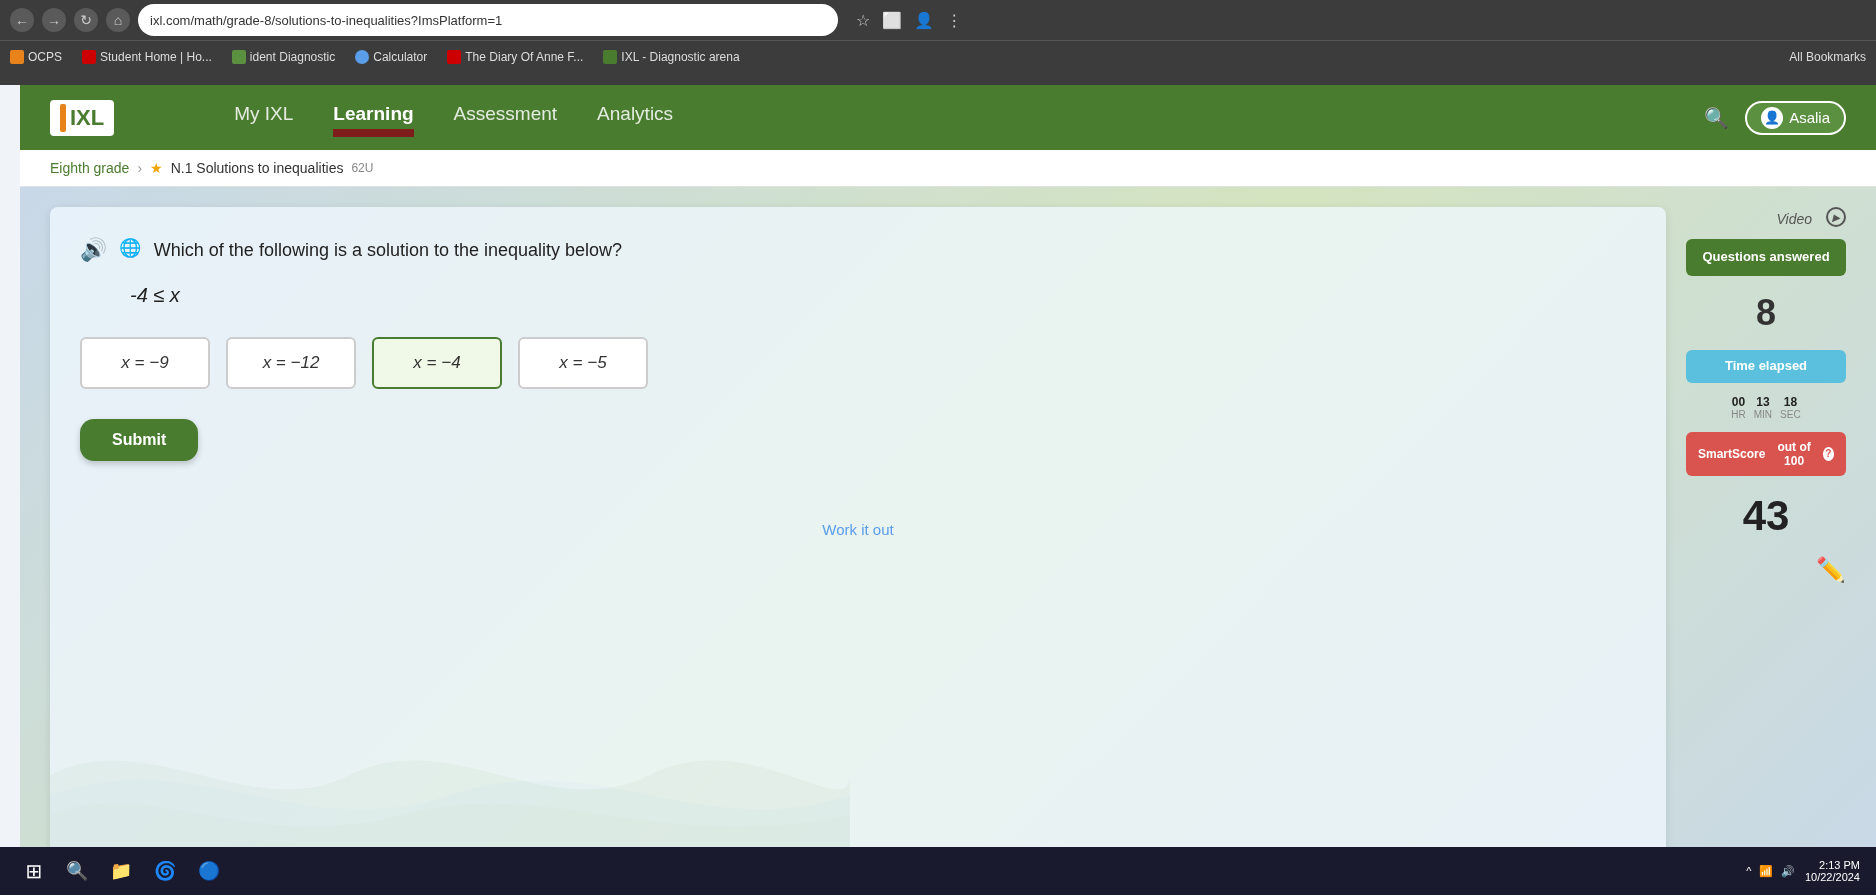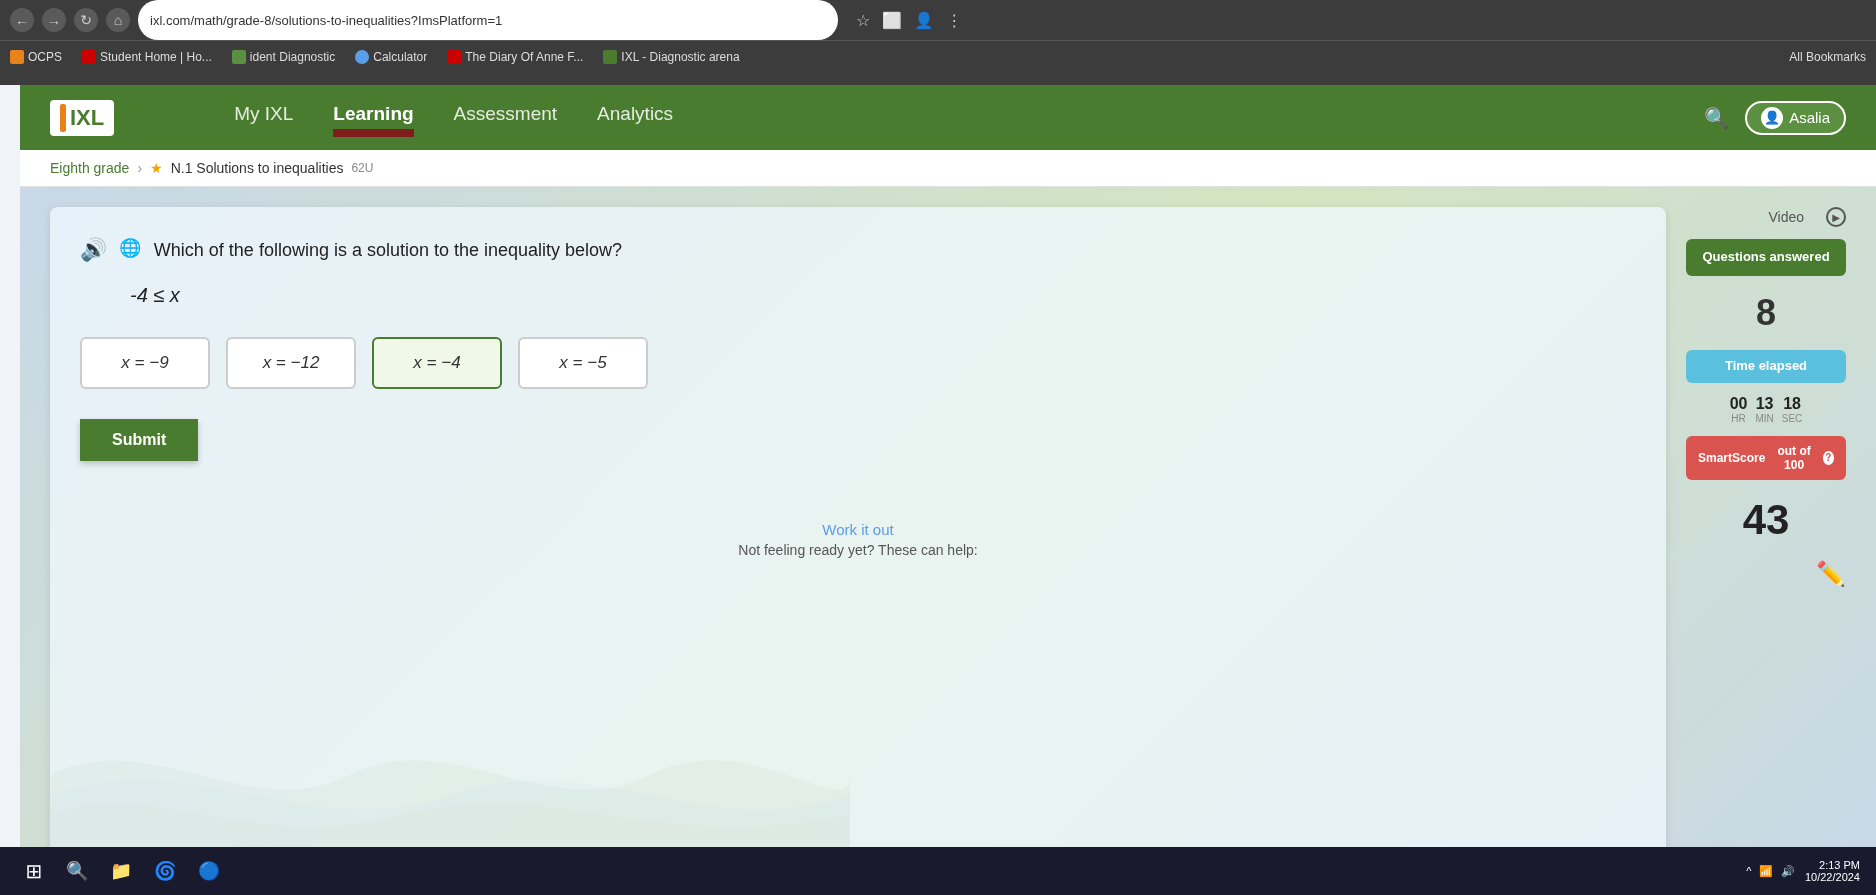--- a/index.html
+++ b/index.html
@@ -24,21 +24,21 @@
       width: 24px; height: 24px;
       background: #5a5a5a;
       border-radius: 50%;
       display: flex; align-items: center; justify-content: center;
       color: #ccc; font-size: 14px; cursor: pointer;
     }
     .address-bar {
       flex: 1;
       background: #fff;
       border-radius: 20px;
-      height: 40px;
+      height: 32px;
       display: flex;
       align-items: center;
       padding: 0 12px;
       font-size: 13px;
       color: #333;
       max-width: 700px;
     }
     .browser-actions {
       display: flex;
       gap: 12px;
@@ -263,21 +263,21 @@
       font-style: italic;
     }
     .answer-option.selected {
       border-color: #4a7c2f;
       background: #f0f8e8;
     }
     .submit-btn {
       background: #4a7c2f;
       color: #fff;
       border: none;
-      border-radius: 0;
+      border-radius: 14px;
       padding: 12px 32px;
       font-size: 16px;
       font-weight: 600;
       cursor: pointer;
       margin-top: 30px;
       box-shadow: 0 3px 6px rgba(0,0,0,0.2);
     }
 
     
     .wavy-bg {
@@ -290,26 +290,27 @@
 
     
     .right-sidebar {
       width: 160px;
       display: flex;
       flex-direction: column;
       gap: 12px;
     }
     .video-link {
       display: flex;
-      align-items: center;
-      gap: 22px;
+      align-items: flex-end;
+      gap: 14px;
       color: #555;
       font-size: 14px;
       cursor: pointer;
       justify-content: flex-end;
+      font-style: italic;
     }
     .video-play-icon {
       width: 20px; height: 20px;
       border-radius: 50%;
       border: 2px solid #555;
       display: flex; align-items: center; justify-content: center;
       font-size: 10px;
       color: #555;
     }
     .questions-answered-btn {
@@ -345,21 +346,21 @@
       display: flex;
       justify-content: center;
       gap: 8px;
       font-size: 13px;
       color: #444;
     }
     .timer-val {
       text-align: center;
     }
     .timer-num {
-      font-size: 16px;
+      font-size: 12px;
       font-weight: bold;
       color: #222;
     }
     .timer-label {
       font-size: 10px;
       color: #888;
       text-transform: uppercase;
     }
     .smartscore-btn {
       background: #d9534f;
@@ -550,21 +551,20 @@
         <div class="answer-option">
           <span>x = −5</span>
         </div>
       </div>
 
       <button class="submit-btn">Submit</button>
 
       
       <div style="margin-top: 60px; text-align: center; position: relative; z-index: 2;">
         <div class="work-it-out">Work it out</div>
-        <div class="not-ready-text">Not feeling ready yet? These can help:</div>
       </div>
     </div>
 
     <div class="right-sidebar">
 
       <div class="video-link">
         <span>Video</span>
         <div class="video-play-icon">▶</div>
       </div>
 

